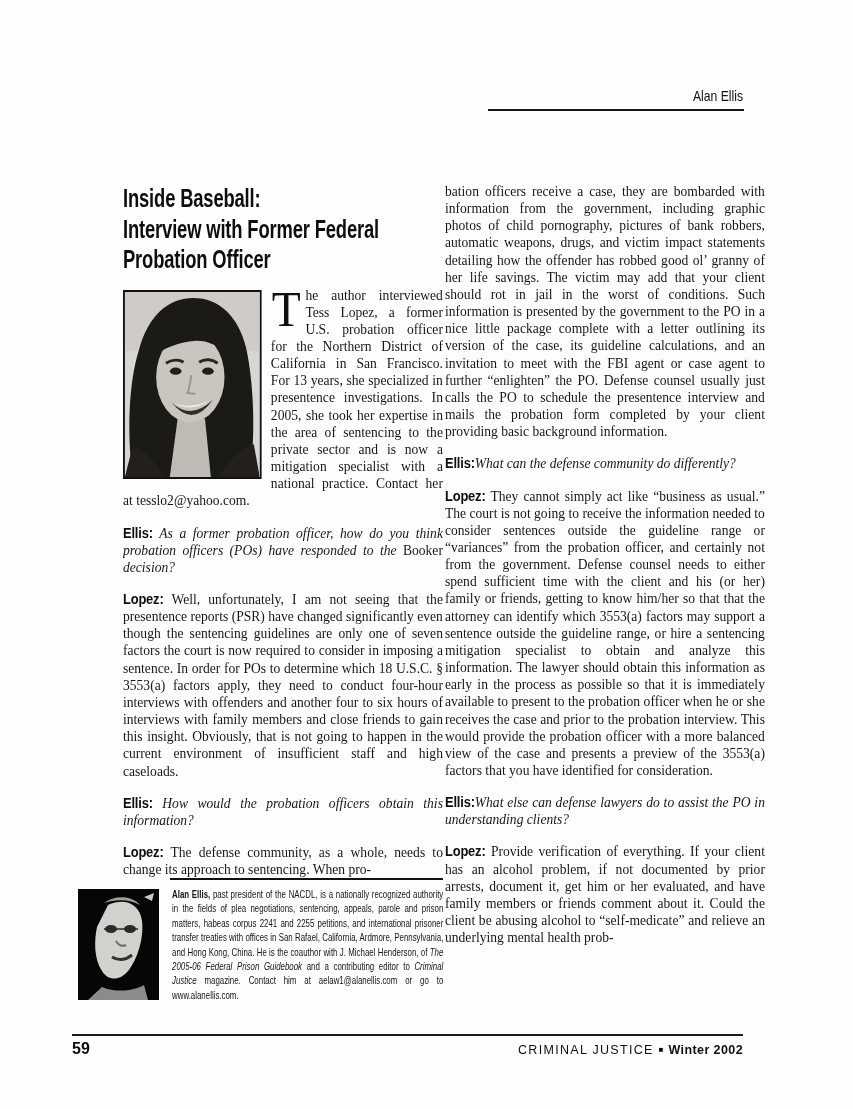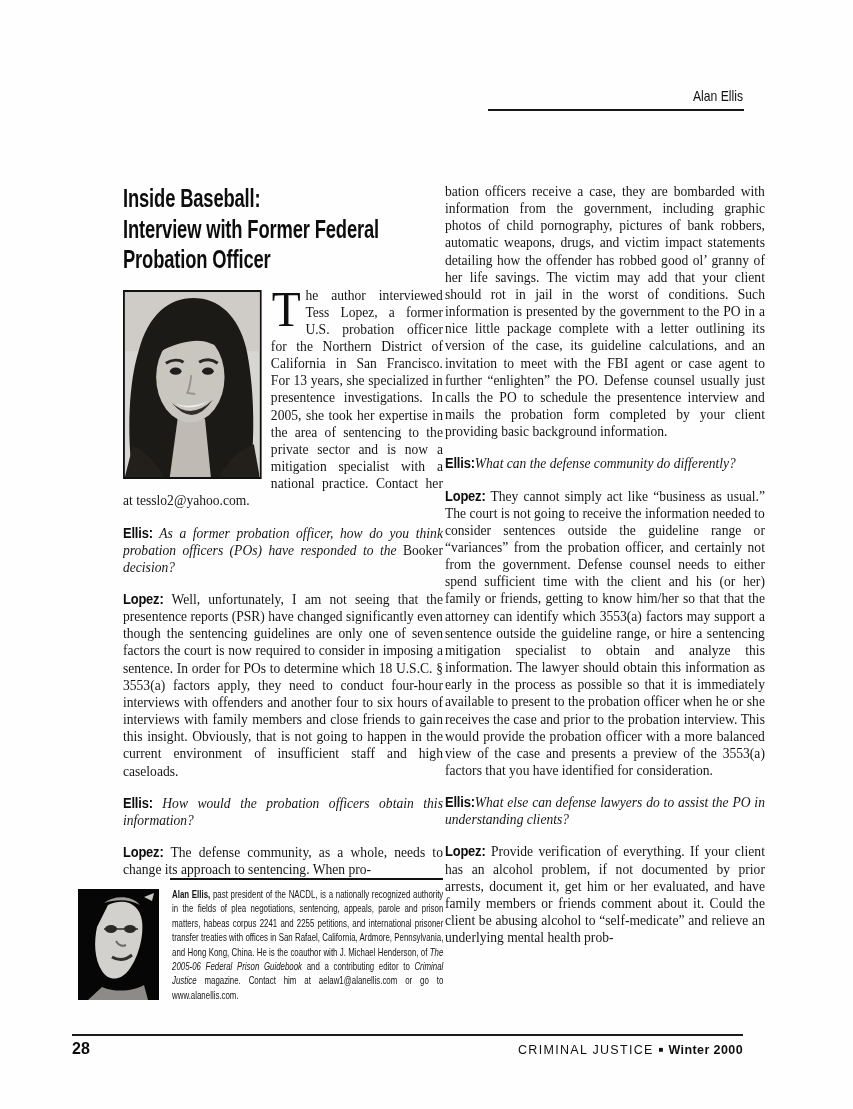--- a/index.html
+++ b/index.html
@@ -157,18 +157,18 @@
       <path d="M26,40 L60,40" stroke="#2a2a28" stroke-width="1.5"></path>
       <path d="M38,52 C40,56 44,58 48,56" stroke="#6f6d69" stroke-width="2" fill="none"></path>
       <path d="M34,68 Q44,74 54,66" stroke="#33312e" stroke-width="3" fill="none"></path>
       <path d="M10,111 L70,111 L66,96 C56,102 38,104 24,98 Z" fill="#8d8b87"></path>
       <path d="M66,8 L76,4 L74,12 Z" fill="#c9c7c3"></path>
     </svg>
   </div>
   <div class="bio-text"><b>Alan Ellis,</b><span> past president of the NACDL, is a nationally recognized authority in the fields of plea negotiations, sentencing, appeals, parole and prison matters, habeas corpus 2241 and 2255 petitions, and international prisoner transfer treaties with offices in San Rafael, California, Ardmore, Pennsylvania, and Hong Kong, China. He is the coauthor with J. Michael Henderson, of </span><i>The 2005-06 Federal Prison Guidebook</i><span> and a contributing editor to </span><i>Criminal Justice</i><span> magazine. Contact him at aelaw1@alanellis.com or go to www.alanellis.com.</span></div>
 
   <div class="footer-rule"></div>
-  <div class="page-number">28</div>
+  <div class="page-number">59</div>
   <div class="footer-right">
-    <span class="journal">CRIMINAL JUSTICE</span><span class="sq">■</span><span class="issue">Winter 2000</span>
+    <span class="journal">CRIMINAL JUSTICE</span><span class="sq">■</span><span class="issue">Winter 2002</span>
   </div>
 
 </div>
 
 </body></html>

